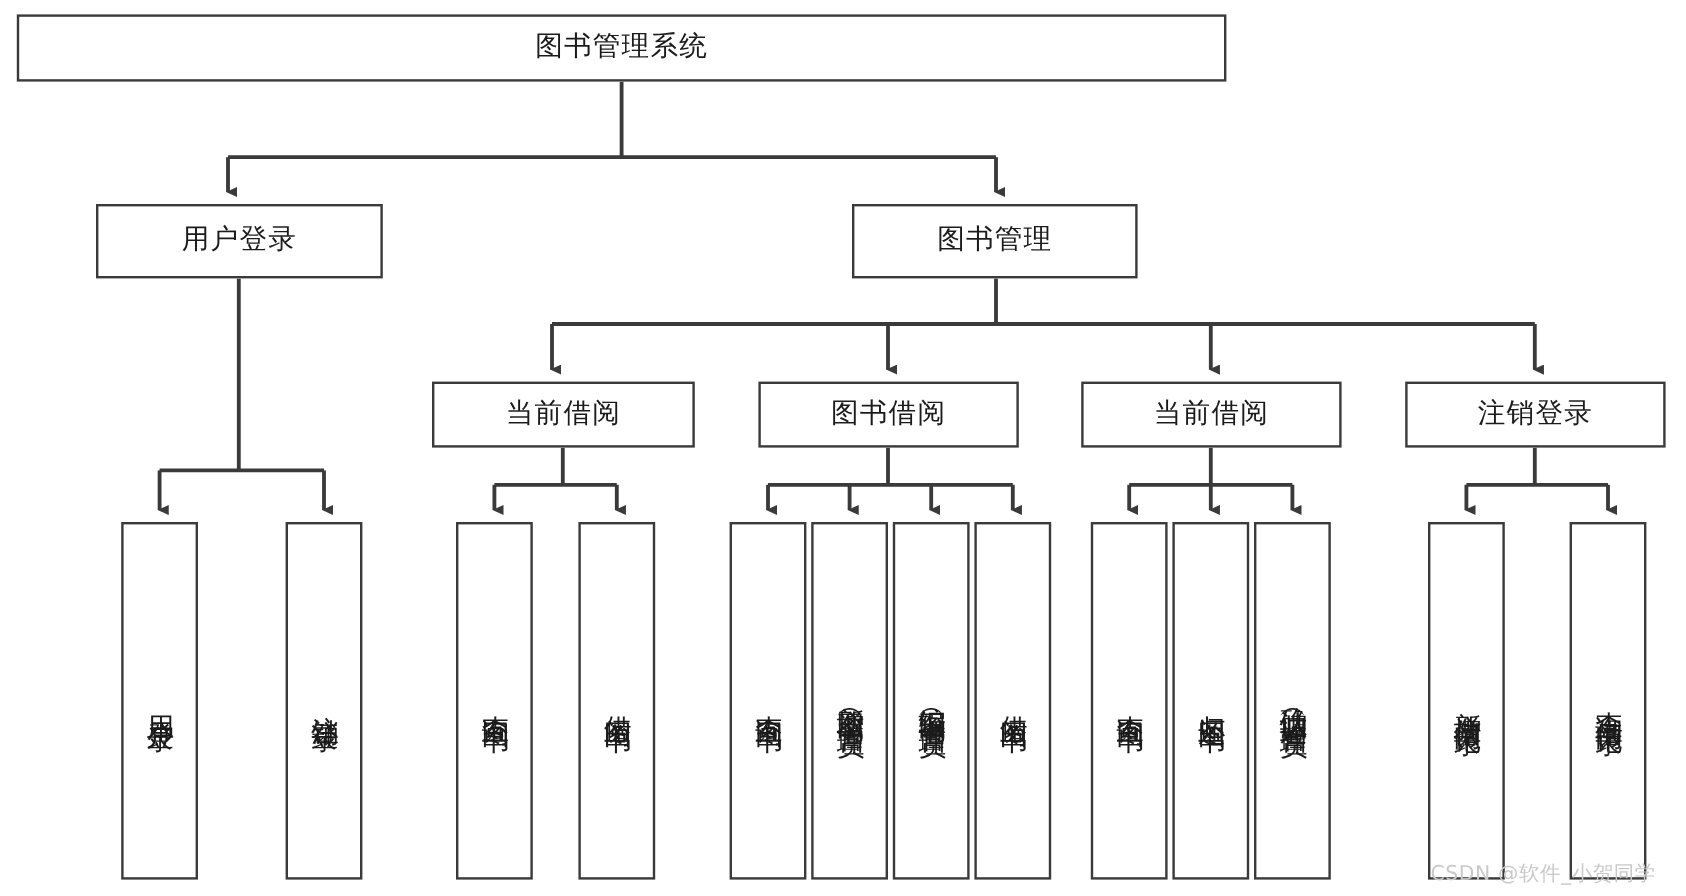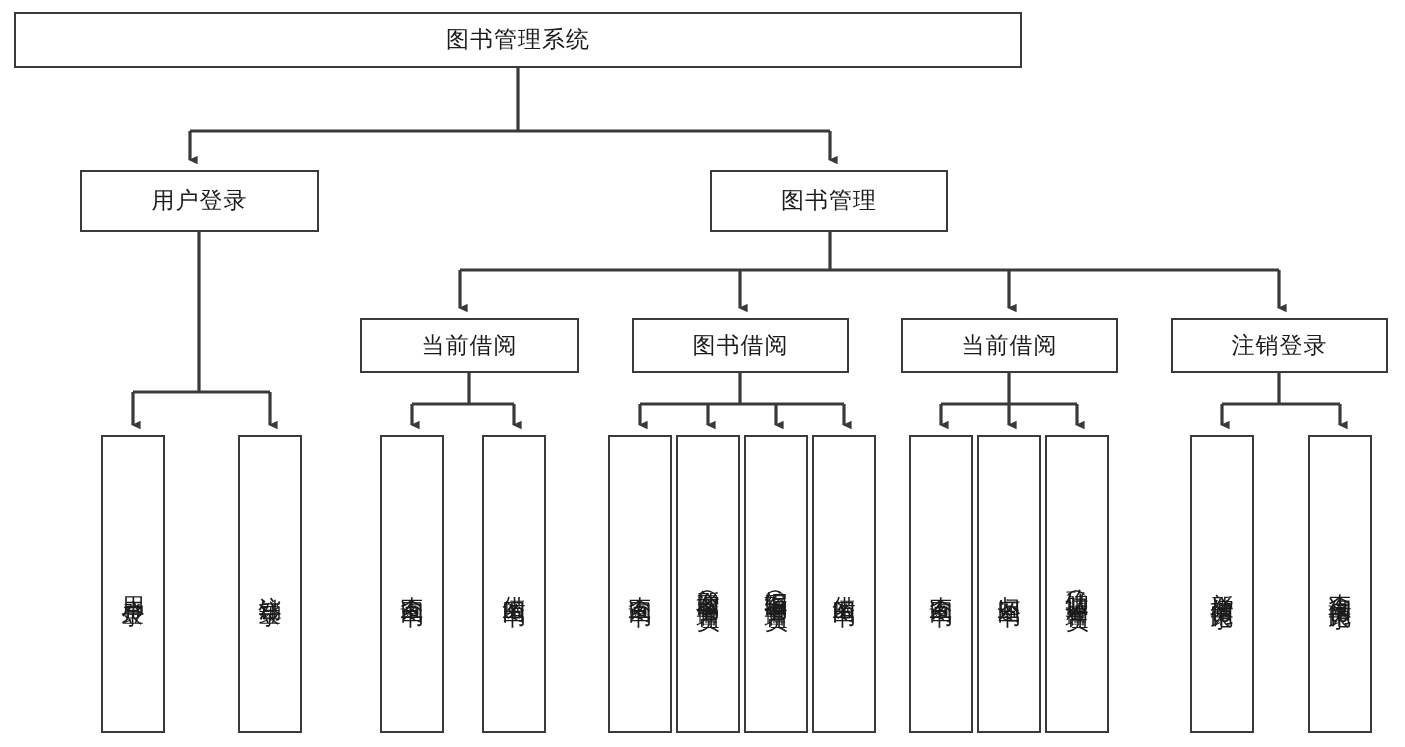--- a/index.html
+++ b/index.html
@@ -197,14 +197,15 @@
   </div>
 
   <div class="node vert" style="left:1190px; top:435px; width:64px; height:298px;">
     <span class="lbl">新增借阅记录</span>
   </div>
 
   <div class="node vert" style="left:1308px; top:435px; width:64px; height:298px;">
     <span class="lbl">查询借阅记录</span>
   </div>
 
+  <div class="watermark" style="left:1192px; top:716px;">CSDN @软件_小贺同学</div>
 
 </div>
 
 </body></html>

